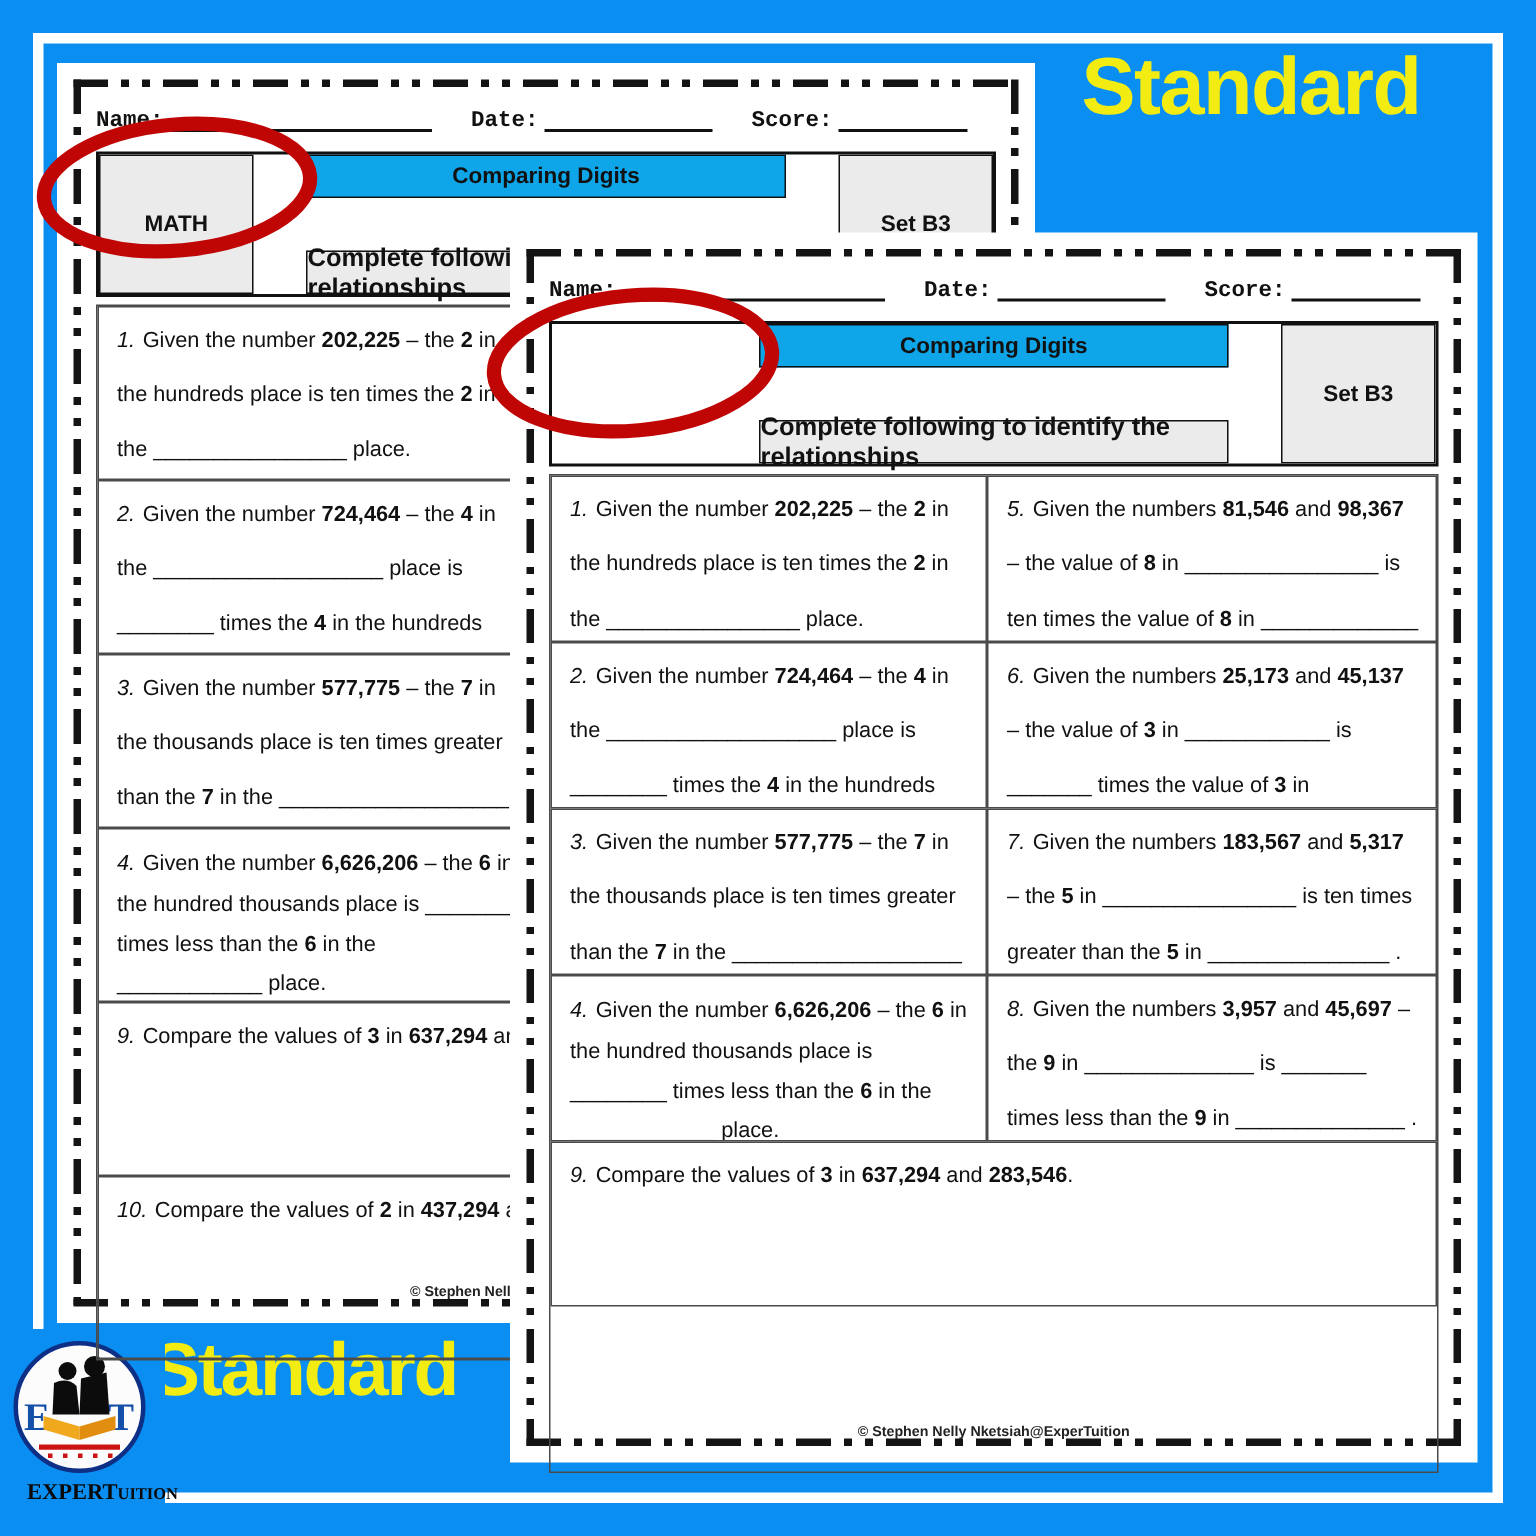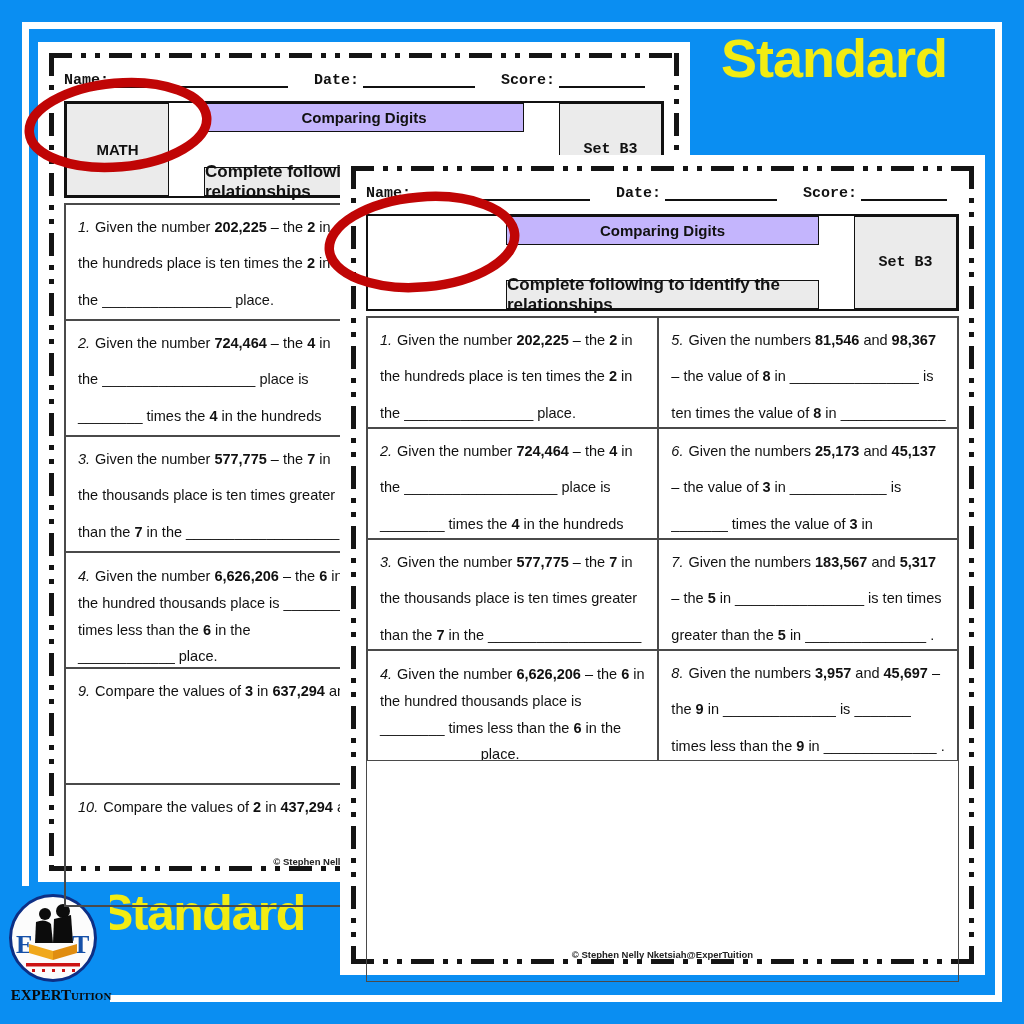--- a/index.html
+++ b/index.html
@@ -31,23 +31,23 @@
   .meta .w-date{width:112px;margin-left:4px;}
   .meta .w-score{width:86px;margin-left:4px;}
   .meta .ml{margin-left:26px;}
 
   .htable{display:grid;grid-template-columns:103px 1fr 103px;grid-template-rows:29px 29px;
     border:2px solid #111;margin-top:12px;gap:35px;}
   .hc{border:1px solid #111;display:flex;align-items:center;justify-content:center;
     font-weight:bold;font-size:15px;box-sizing:border-box;}
   .hc.gray{background:#ebebeb;}
   .hc.std{grid-column:1;grid-row:1/3;}
-  .hc.title{grid-column:2;grid-row:1;background:#c4b5fd;}
+  .hc.title{grid-column:2;grid-row:1;background:#0ea5e9;}
   .hc.sub{grid-column:2;grid-row:2;font-size:17px;}
-  .hc.set{grid-column:3;grid-row:1/3;font-family:Liberation Mono, monospace;}
+  .hc.set{grid-column:3;grid-row:1/3;}
 
   .qtable{display:grid;grid-template-columns:49.3% 50.7%;border:1px solid #4a4a4a;margin-top:5px;}
   .back-rows{grid-template-rows:116px 116px 116px 116px 116px 122px;}
   .front-rows{grid-template-rows:111px 111px 111px 111px 110px 110px;}
   .qc{border:1px solid #4a4a4a;padding:4px 10px 0 12px;font-size:14.5px;line-height:2.5;
     box-sizing:border-box;overflow:hidden;}
   .qc.tight{line-height:1.85;padding-top:10px;}
   .qc.full{grid-column:1/3;}
   .qnum{font-style:italic;margin-right:5px;}
   .qc b{font-weight:bold;}
@@ -63,21 +63,21 @@
   
   .badge-top{position:absolute;top:28px;right:40px;width:300px;text-align:center;
     color:var(--yellow,#f2ec12);font-weight:bold;font-size:54px;line-height:1.12;letter-spacing:-1px;}
   .badge-bottom{position:absolute;left:100px;top:886px;
     color:var(--yellow,#f2ec12);font-weight:bold;font-size:50px;line-height:1.1;letter-spacing:-1.5px;}
 
   
   .logo{position:absolute;left:0;top:886px;width:110px;height:138px;background:var(--blue,#0a8ef2);}
   .logo-circle{position:absolute;left:9px;top:8px;width:88px;height:88px;border-radius:50%;
     background:#fcfcfc;border:3px solid #0d2f85;box-sizing:border-box;overflow:hidden;}
-  .logo-name{position:absolute;left:6px;top:100px;width:110px;text-align:center;
+  .logo-name{position:absolute;left:18px;top:100px;width:110px;text-align:left;
     font-family:"Liberation Serif",serif;font-weight:bold;color:#0a0a0a;}
   .logo-name .big{font-size:15px;}
   .logo-name .small{font-size:11px;}
 </style>
 </head>
 <body>
 
 <div id="canvas">
 
   <div class="frame"></div>
@@ -175,20 +175,21 @@
       </div>
       <div class="qtable front-rows">
         <div class="qc"><span class="qnum">1.</span><span>Given the number </span><b>202,225</b><span> – the </span><b>2</b><span> in the hundreds place is ten times the </span><b>2</b><span> in the ________________ place.</span></div>
         <div class="qc"><span class="qnum">5.</span><span>Given the numbers </span><b>81,546</b><span> and </span><b>98,367</b><span> – the value of </span><b>8</b><span> in ________________ is ten times the value of </span><b>8</b><span> in _____________ .</span></div>
         <div class="qc"><span class="qnum">2.</span><span>Given the number </span><b>724,464</b><span> – the </span><b>4</b><span> in the ___________________ place is ________ times the </span><b>4</b><span> in the hundreds place.</span></div>
         <div class="qc"><span class="qnum">6.</span><span>Given the numbers </span><b>25,173</b><span> and </span><b>45,137</b><span> – the value of </span><b>3</b><span> in ____________ is _______ times the value of </span><b>3</b><span> in ______________ .</span></div>
         <div class="qc"><span class="qnum">3.</span><span>Given the number </span><b>577,775</b><span> – the </span><b>7</b><span> in the thousands place is ten times greater than the </span><b>7</b><span> in the ___________________ place.</span></div>
         <div class="qc"><span class="qnum">7.</span><span>Given the numbers </span><b>183,567</b><span> and </span><b>5,317</b><span> – the </span><b>5</b><span> in ________________ is ten times greater than the </span><b>5</b><span> in _______________ .</span></div>
         <div class="qc tight"><span class="qnum">4.</span><span>Given the number </span><b>6,626,206</b><span> – the </span><b>6</b><span> in the hundred thousands place is ________ times less than the </span><b>6</b><span> in the ____________ place.</span></div>
         <div class="qc"><span class="qnum">8.</span><span>Given the numbers </span><b>3,957</b><span> and </span><b>45,697</b><span> – the </span><b>9</b><span> in ______________ is _______ times less than the </span><b>9</b><span> in ______________ .</span></div>
+        <div class="qc full"><span class="qnum">9.</span><span>Compare the values of </span><b>3</b><span> in </span><b>637,294</b><span> and </span><b>283,546</b><span>.</span></div>
       </div>
     </div>
     <div class="pfooter">© Stephen Nelly Nketsiah@ExperTuition</div>
   </div>
 
   <svg class="circle2" viewBox="0 0 200 104">
     <ellipse class="rc-ellipse" cx="100" cy="52" rx="93" ry="45" transform="rotate(-5 100 52)"></ellipse>
   </svg>
 
 </div>

